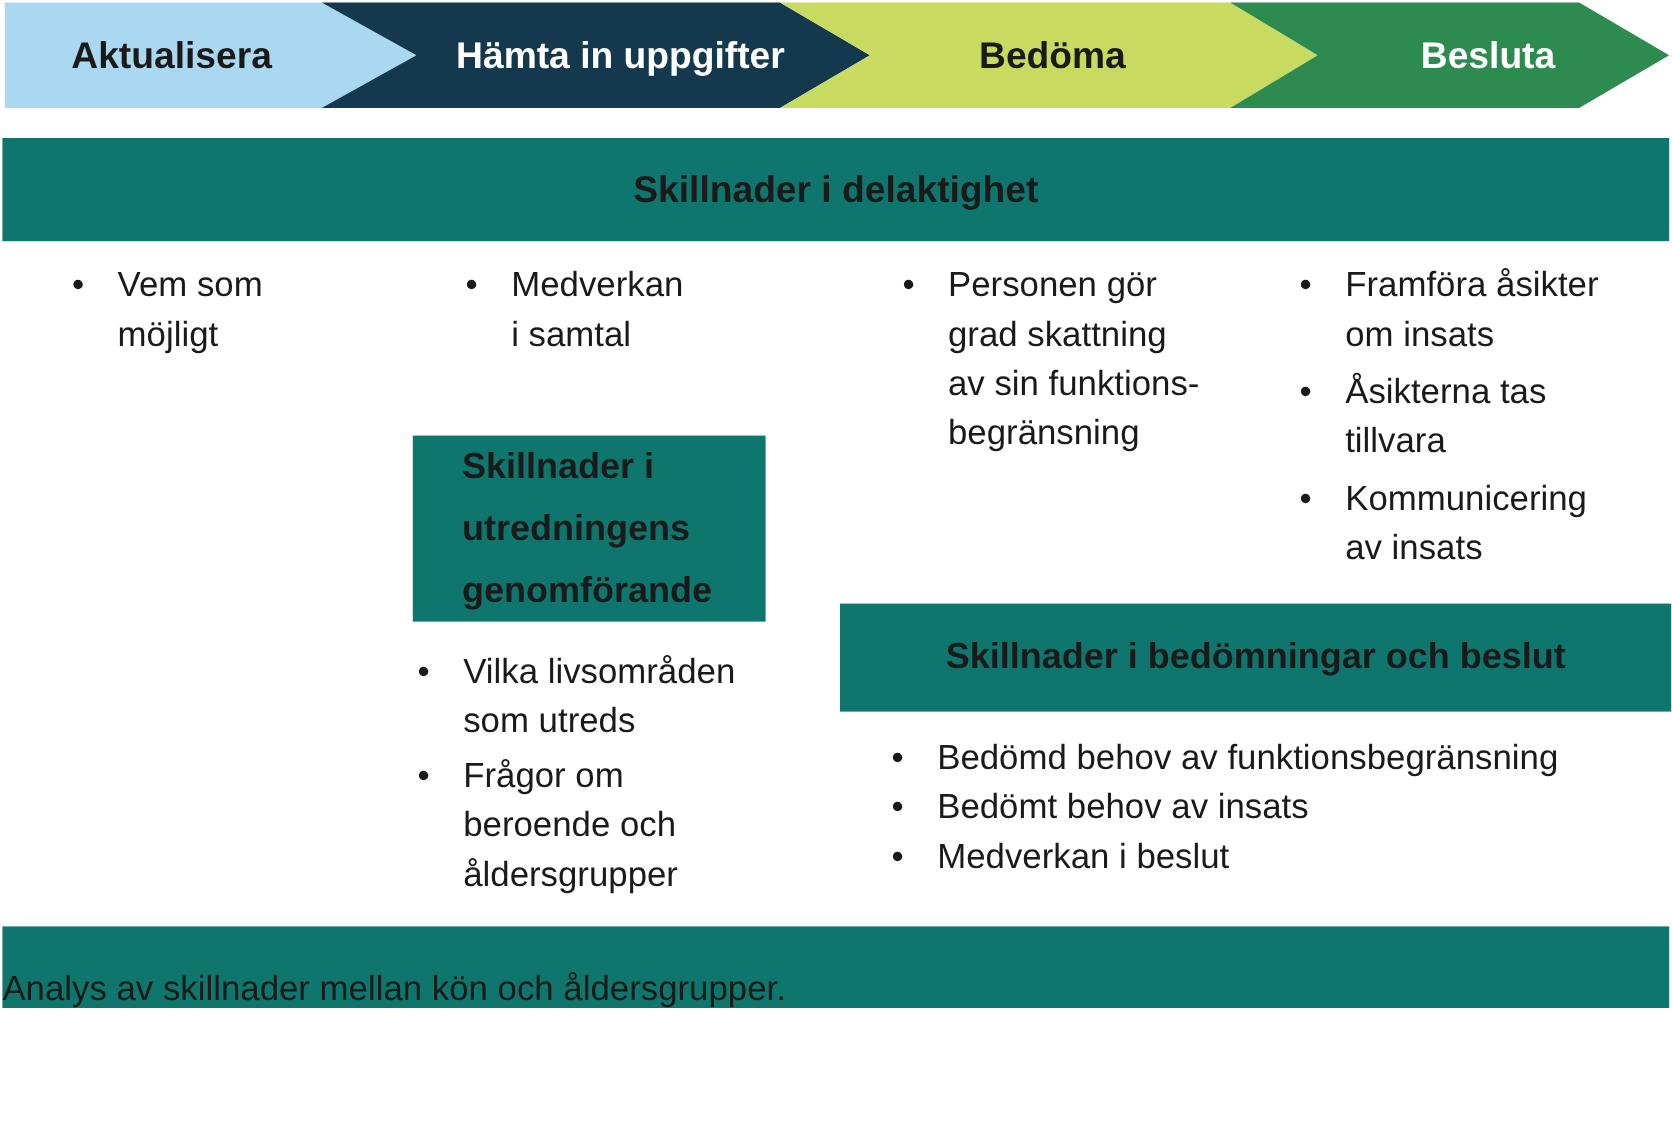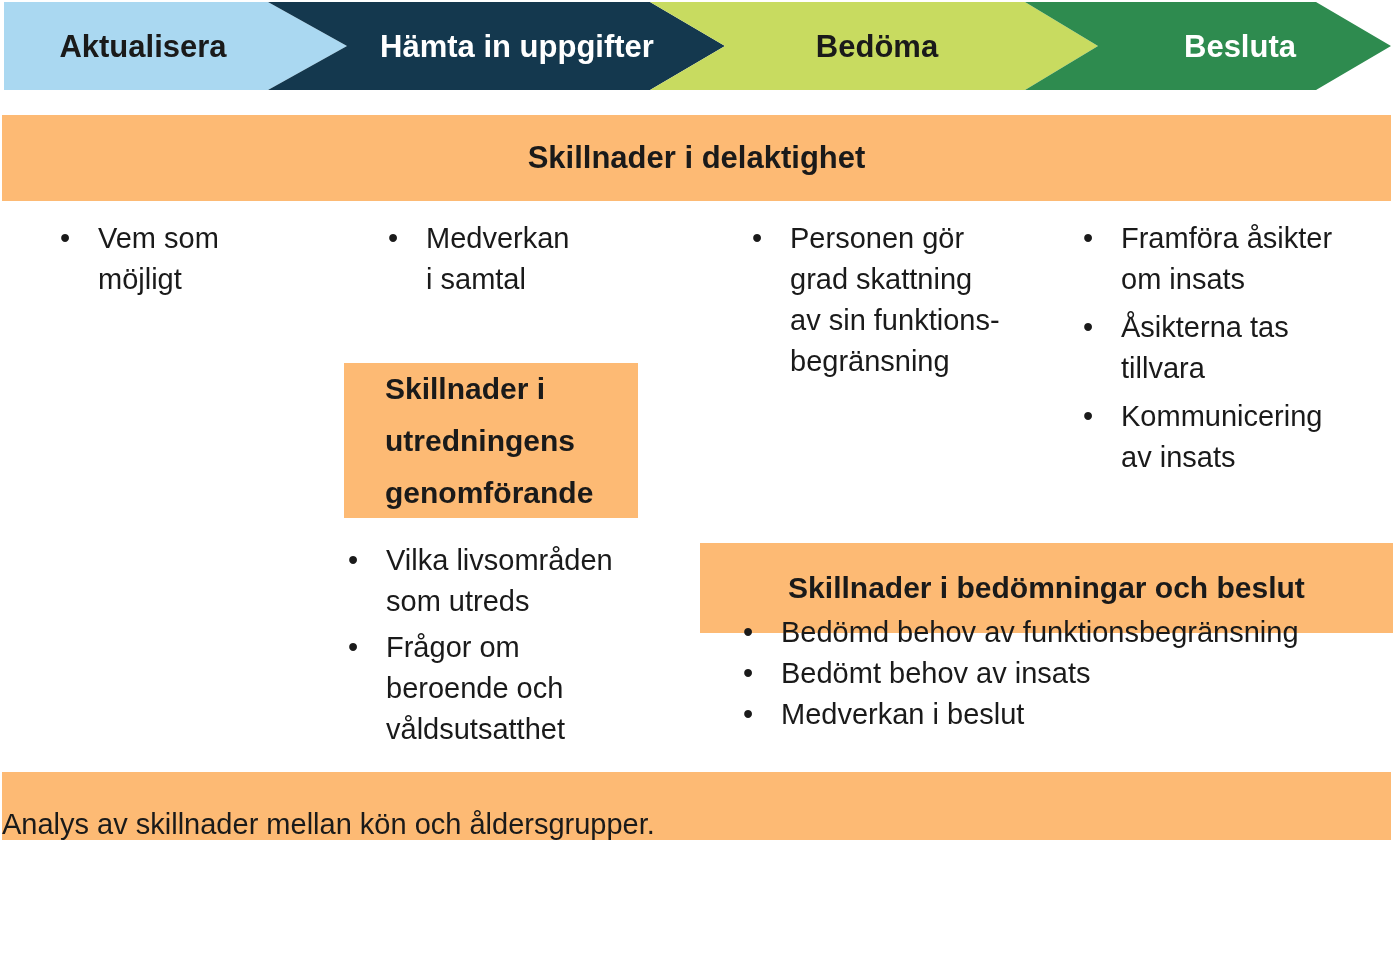--- a/index.html
+++ b/index.html
@@ -11,31 +11,31 @@
     background:#ffffff;
     overflow:hidden;
   }
   .arrows { position:absolute; left:0; top:0; }
   .arrow-label {
     font-family:"Liberation Sans", sans-serif;
     font-size:31px; font-weight:bold;
   }
   .banner {
     position:absolute;
-    background:#fdba74;
+    background:#0f766e;
   }
   .banner1 {
     left:2px; top:115px; width:1389px; height:86px;
     display:flex; align-items:center; justify-content:center;
     font-size:31px; font-weight:bold;
   }
   .banner3 {
     left:700px; top:503px; width:693px; height:90px;
     display:flex; align-items:center; justify-content:center;
-    font-size:30px; font-weight:bold;margin-top:40px;
+    font-size:30px; font-weight:bold;
   }
   .box2 {
     left:344px; top:363px; width:294px; height:155px;
     display:flex; align-items:center;
     padding-left:41px; padding-right:10px;
     font-size:30px; font-weight:bold; line-height:52px;
   }
   .analys-box {
     left:2px; top:772px; width:1389px; height:158px;
     padding-top:33px;
@@ -141,21 +141,21 @@
   <ul class="bullets u-bullets">
     <li>
       <span class="dot">•</span>
       <span class="pre">Vilka livsområden
 som utreds</span>
     </li>
     <li>
       <span class="dot">•</span>
       <span class="pre">Frågor om
 beroende och
-våldsutsatthet</span>
+åldersgrupper</span>
     </li>
   </ul>
 
   <div class="banner banner3">
     <span>Skillnader i bedömningar och beslut</span>
   </div>
 
   <ul class="bullets b-bullets">
     <li>
       <span class="dot">•</span>

